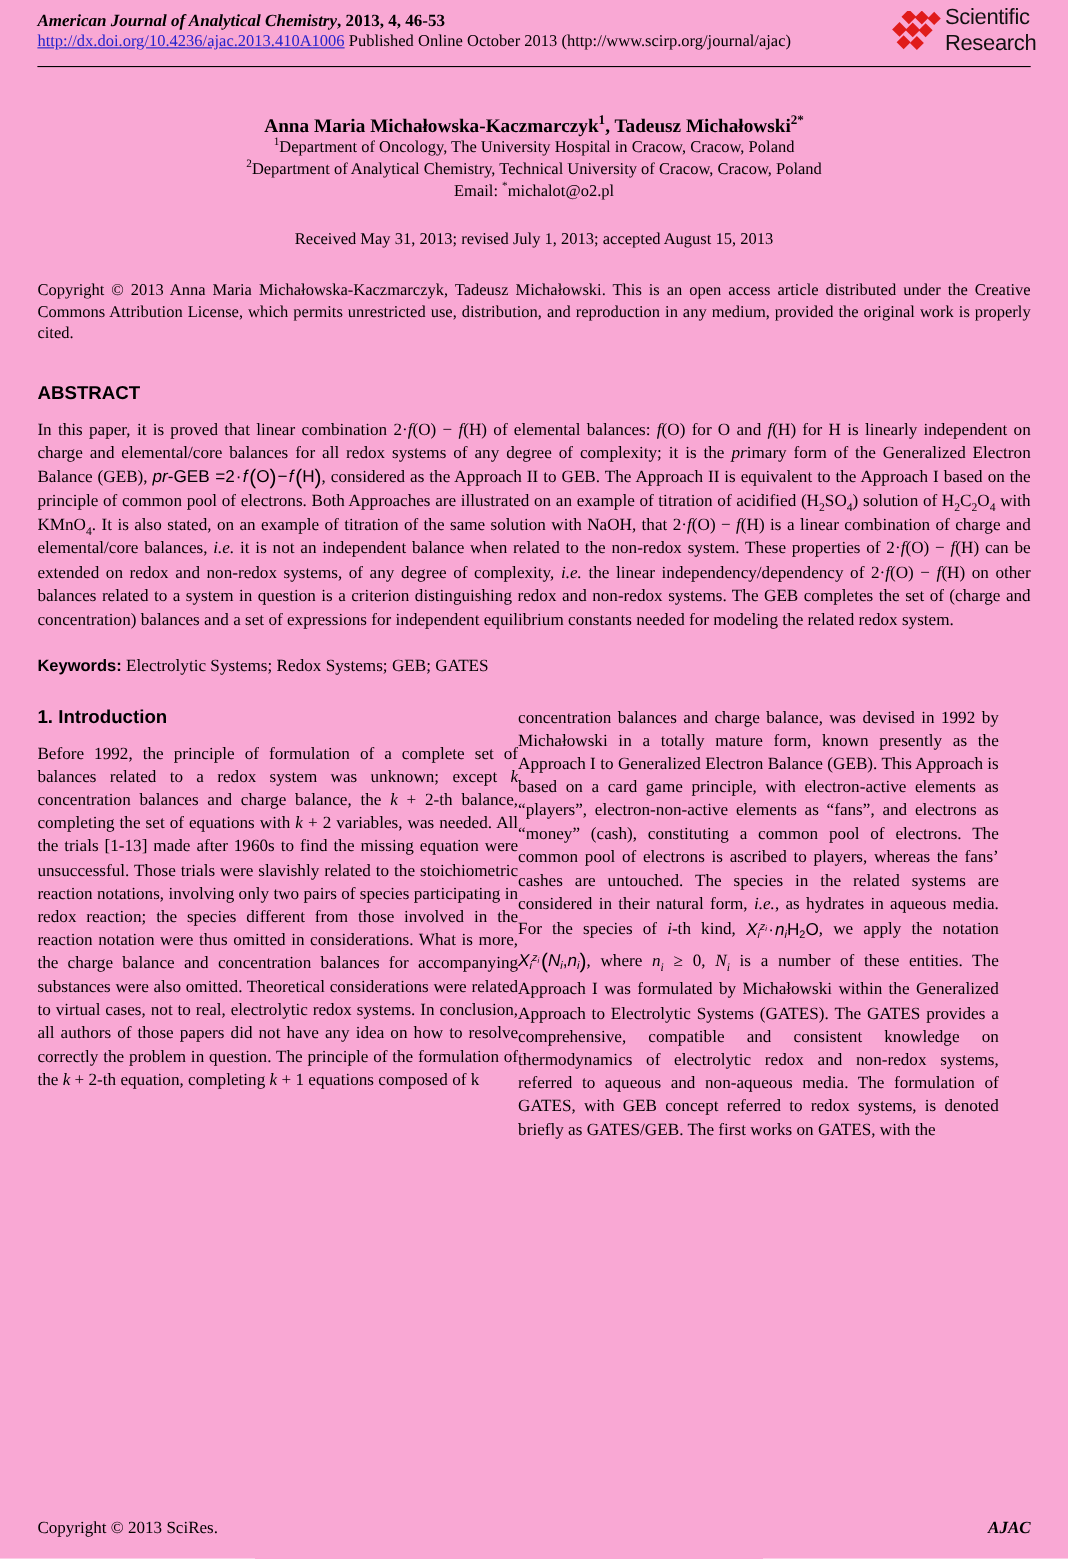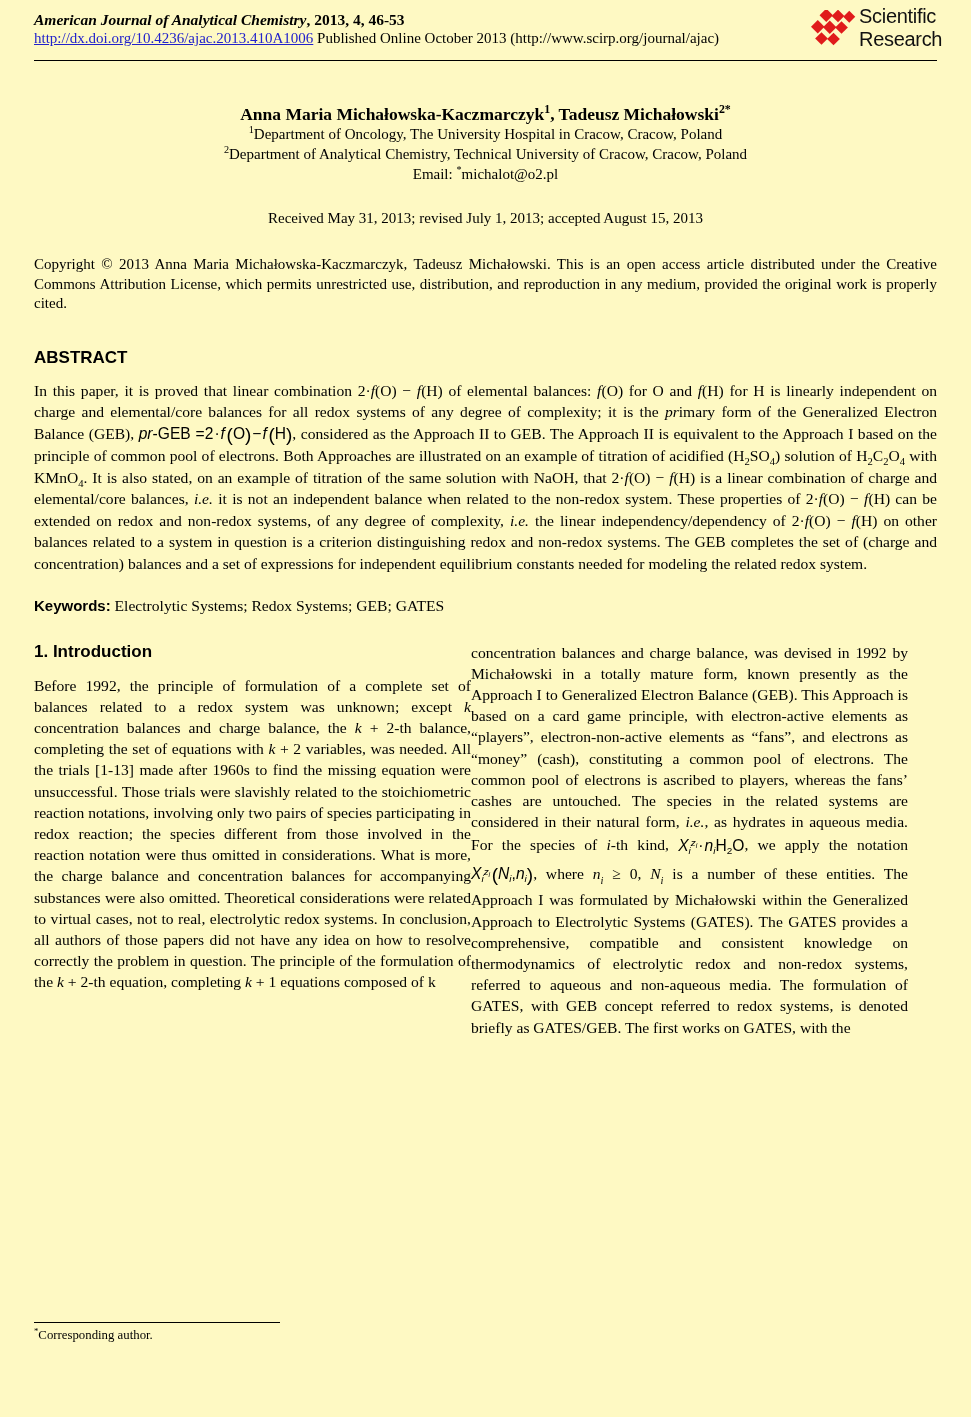--- a/index.html
+++ b/index.html
@@ -10,21 +10,21 @@
   }
   body {
     font-family: "Liberation Serif", "DejaVu Serif", serif;
     color: #000000;
   }
   .page {
     position: relative;
     width: 971px;
     height: 1417px;
     margin: 0 auto;
-    background: #fef9c3;
+    background: #f9a8d4;
     box-sizing: border-box;
     padding: 10px 34px 0 34px;
     overflow: hidden;
   }
 
   
   .masthead {
     position: relative;
     height: 44px;
   }
@@ -292,21 +292,19 @@
     <div class="col col-left">
       <div class="section-head">1. Introduction</div>
       <p class="body-text"><span>Before 1992, the principle of formulation of a complete set of balances related to a redox system was unknown; except </span><span class="mi">k</span><span> concentration balances and charge balance, the </span><span class="mi">k</span><span> + 2-th balance, completing the set of equations with </span><span class="mi">k</span><span> + 2 variables, was needed. All the trials [1-13] made after 1960s to find the missing equation were unsuccessful. Those trials were slavishly related to the stoichiometric reaction notations, involving only two pairs of species participating in redox reaction; the species different from those involved in the reaction notation were thus omitted in considerations. What is more, the charge balance and concentration balances for accompanying substances were also omitted. Theoretical considerations were related to virtual cases, not to real, electrolytic redox systems. In conclusion, all authors of those papers did not have any idea on how to resolve correctly the problem in question. The principle of the formulation of the </span><span class="mi">k</span><span> + 2-th equation, completing </span><span class="mi">k</span><span> + 1 equations composed of k</span></p>
     </div>
 
     <div class="col col-right">
       <p class="body-text"><span>concentration balances and charge balance, was devised in 1992 by Michałowski in a totally mature form, known presently as the Approach I to Generalized Electron Balance (GEB). This Approach is based on a card game principle, with electron-active elements as “players”, electron-non-active elements as “fans”, and electrons as “money” (cash), constituting a common pool of electrons. The common pool of electrons is ascribed to players, whereas the fans’ cashes are untouched. The species in the related systems are considered in their natural form, </span><span class="mi">i.e.</span><span>, as hydrates in aqueous media. For the species of </span><span class="mi">i</span><span>-th kind, </span><span class="math"><span class="v">X</span><span class="msub">i</span><span class="msup"><span>z</span><span style="font-size:0.7em;vertical-align:-0.25em">i</span></span><span class="op">·</span><span class="v">n</span><span class="msub">i</span><span class="up">H</span><span class="msub-up">2</span><span class="up">O</span></span><span>, we apply the notation </span><span class="math"><span class="v">X</span><span class="msub">i</span><span class="msup"><span>z</span><span style="font-size:0.7em;vertical-align:-0.25em">i</span></span><span class="paren"> (</span><span class="v">N</span><span class="msub">i</span><span>,</span><span class="v">n</span><span class="msub">i</span><span class="paren">)</span></span><span>, where </span><span class="mi">n</span><sub class="mi">i</sub><span> ≥ 0, </span><span class="mi">N</span><sub class="mi">i</sub><span> is a number of these entities. The Approach I was formulated by Michałowski within the Generalized Approach to Electrolytic Systems (GATES). The GATES provides a comprehensive, compatible and consistent knowledge on thermodynamics of electrolytic redox and non-redox systems, referred to aqueous and non-aqueous media. The formulation of GATES, with GEB concept referred to redox systems, is denoted briefly as GATES/GEB. The first works on GATES, with the</span></p>
     </div>
   </div>
 
-  <div class="footnote-wrap">
-    <hr class="footnote-rule">
-    <div class="footnote">
-      <sup>*</sup><span>Corresponding author.</span>
-    </div>
-  </div>
-
+
+  <div class="page-footer">
+    <span class="footer-left">Copyright © 2013  SciRes.</span>
+    <span class="footer-right">AJAC</span>
+  </div>
 
 </div>
 
 </body></html>

